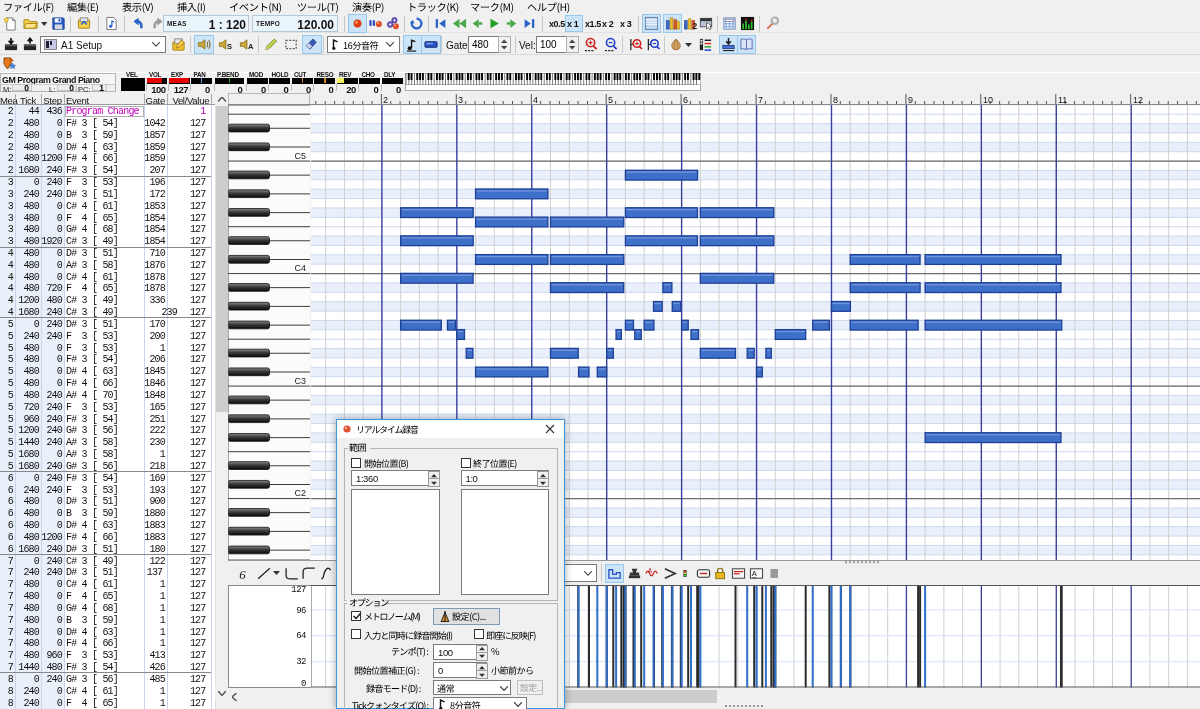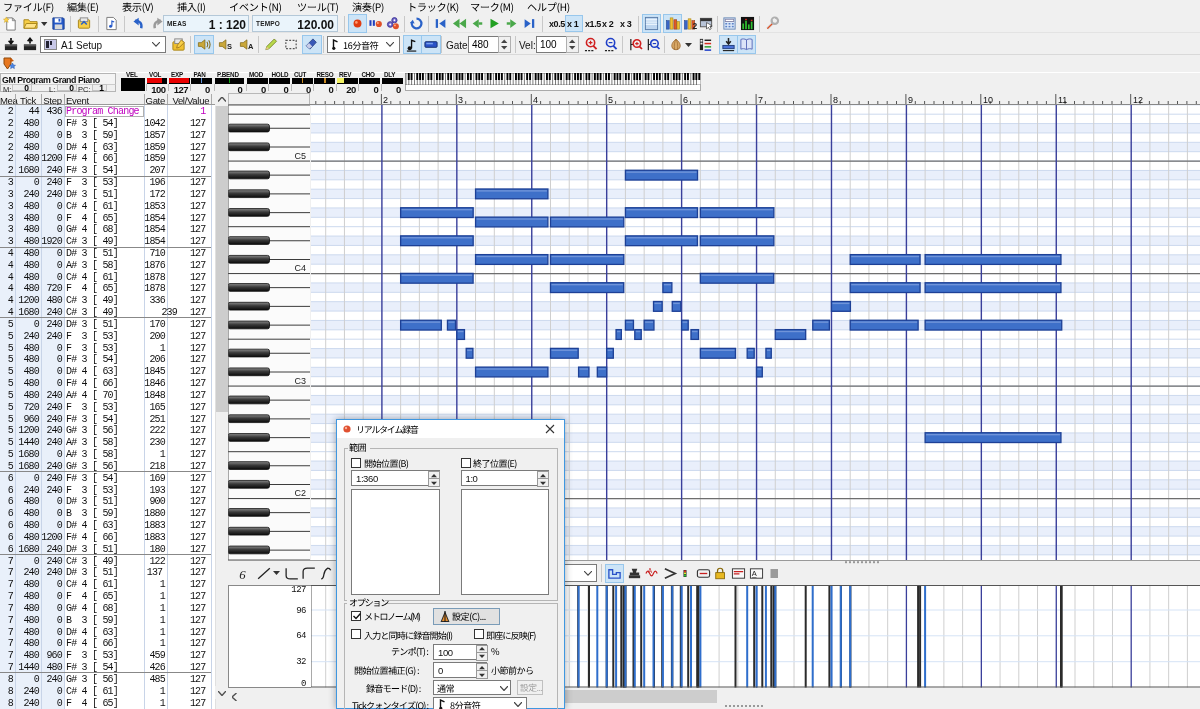--- a/index.html
+++ b/index.html
@@ -794,21 +794,21 @@
 <div class="a" style="left:0;top:638.4px;width:13px;text-align:right;font-family:'Liberation Mono',monospace;font-size:10px;letter-spacing:-0.8px;color:#111">7</div>
 <div class="a" style="left:15px;top:638.4px;width:24px;text-align:right;font-family:'Liberation Mono',monospace;font-size:10px;letter-spacing:-0.8px;color:#111">480</div>
 <div class="a" style="left:41px;top:638.4px;width:21px;text-align:right;font-family:'Liberation Mono',monospace;font-size:10px;letter-spacing:-0.8px;color:#111">0</div>
 <div class="a" style="left:66px;top:638.4px;font-family:'Liberation Mono',monospace;font-size:10px;letter-spacing:-0.8px;color:#111;white-space:pre">F#&nbsp;4&nbsp;[&nbsp;66]</div>
 <div class="a" style="left:144px;top:638.4px;width:21px;text-align:right;font-family:'Liberation Mono',monospace;font-size:10px;letter-spacing:-0.8px;color:#111">1</div>
 <div class="a" style="left:166.5px;top:638.4px;width:39px;text-align:right;font-family:'Liberation Mono',monospace;font-size:10px;letter-spacing:-0.8px;color:#111">127</div>
 <div class="a" style="left:0;top:650.2px;width:13px;text-align:right;font-family:'Liberation Mono',monospace;font-size:10px;letter-spacing:-0.8px;color:#111">7</div>
 <div class="a" style="left:15px;top:650.2px;width:24px;text-align:right;font-family:'Liberation Mono',monospace;font-size:10px;letter-spacing:-0.8px;color:#111">480</div>
 <div class="a" style="left:41px;top:650.2px;width:21px;text-align:right;font-family:'Liberation Mono',monospace;font-size:10px;letter-spacing:-0.8px;color:#111">960</div>
 <div class="a" style="left:66px;top:650.2px;font-family:'Liberation Mono',monospace;font-size:10px;letter-spacing:-0.8px;color:#111;white-space:pre">F&nbsp;&nbsp;3&nbsp;[&nbsp;53]</div>
-<div class="a" style="left:144px;top:650.2px;width:21px;text-align:right;font-family:'Liberation Mono',monospace;font-size:10px;letter-spacing:-0.8px;color:#111">459</div>
+<div class="a" style="left:144px;top:650.2px;width:21px;text-align:right;font-family:'Liberation Mono',monospace;font-size:10px;letter-spacing:-0.8px;color:#111">413</div>
 <div class="a" style="left:166.5px;top:650.2px;width:39px;text-align:right;font-family:'Liberation Mono',monospace;font-size:10px;letter-spacing:-0.8px;color:#111">127</div>
 <div class="a" style="left:0;top:662.0px;width:13px;text-align:right;font-family:'Liberation Mono',monospace;font-size:10px;letter-spacing:-0.8px;color:#111">7</div>
 <div class="a" style="left:15px;top:662.0px;width:24px;text-align:right;font-family:'Liberation Mono',monospace;font-size:10px;letter-spacing:-0.8px;color:#111">1440</div>
 <div class="a" style="left:41px;top:662.0px;width:21px;text-align:right;font-family:'Liberation Mono',monospace;font-size:10px;letter-spacing:-0.8px;color:#111">480</div>
 <div class="a" style="left:66px;top:662.0px;font-family:'Liberation Mono',monospace;font-size:10px;letter-spacing:-0.8px;color:#111;white-space:pre">F#&nbsp;3&nbsp;[&nbsp;54]</div>
 <div class="a" style="left:144px;top:662.0px;width:21px;text-align:right;font-family:'Liberation Mono',monospace;font-size:10px;letter-spacing:-0.8px;color:#111">426</div>
 <div class="a" style="left:166.5px;top:662.0px;width:39px;text-align:right;font-family:'Liberation Mono',monospace;font-size:10px;letter-spacing:-0.8px;color:#111">127</div>
 <div class="a" style="left:0;top:672.3px;width:211px;height:1px;background:#888"></div>
 <div class="a" style="left:0;top:673.8px;width:13px;text-align:right;font-family:'Liberation Mono',monospace;font-size:10px;letter-spacing:-0.8px;color:#111">8</div>
 <div class="a" style="left:15px;top:673.8px;width:24px;text-align:right;font-family:'Liberation Mono',monospace;font-size:10px;letter-spacing:-0.8px;color:#111">0</div>

